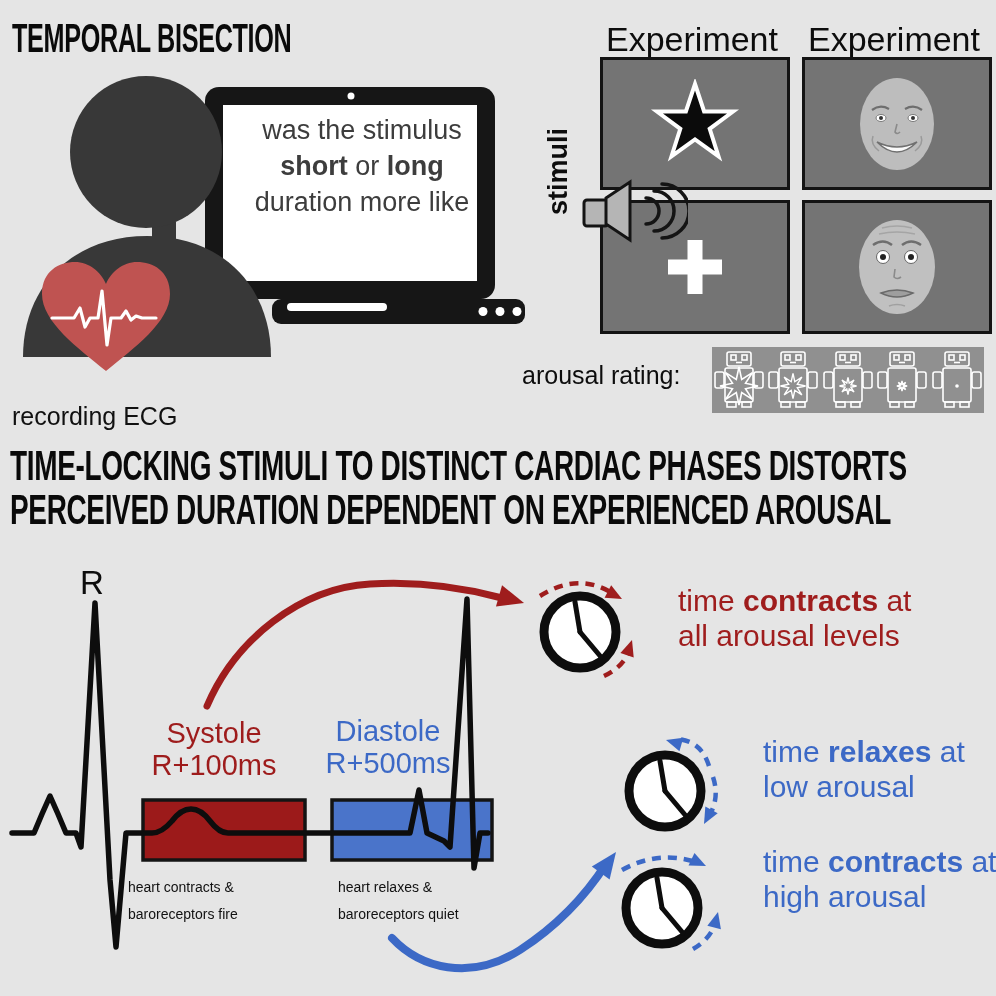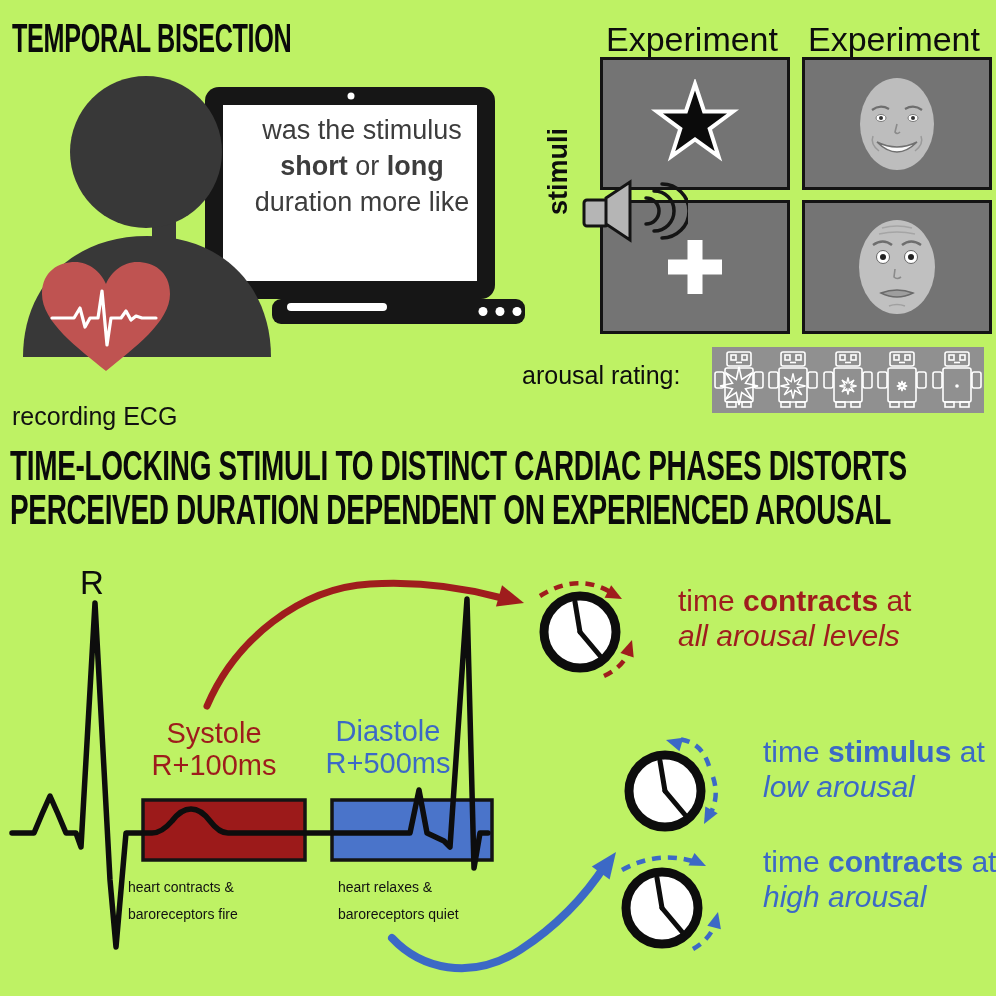--- a/index.html
+++ b/index.html
@@ -1,36 +1,36 @@
 <!DOCTYPE html>
 <html><head>
 <meta charset="utf-8">
 <style>
   html,body{margin:0;padding:0;background:#fff;}
-  #fig{position:relative;width:996px;height:996px;background:#bef264;overflow:hidden;
+  #fig{position:relative;width:996px;height:996px;background:#e5e5e5;overflow:hidden;
        font-family:"Liberation Sans","DejaVu Sans",sans-serif;color:#111;}
   .abs{position:absolute;}
   .cond{font-weight:700;white-space:nowrap;transform-origin:left top;letter-spacing:-0.5px;color:#0a0a0a;}
   .title{left:12px;top:16px;font-size:40px;transform:scaleX(0.63);}
   .headline{left:10px;top:443px;font-size:43px;line-height:44px;transform:scaleX(0.65);}
   .screen-text{left:236px;top:112px;width:252px;text-align:center;font-size:27px;line-height:36px;color:#3d3d3d;}
   .caption{font-size:25px;color:#111;margin-top:40px;}
   .exp-header{top:20px;width:184px;text-align:center;font-size:34px;color:#0d0d0d;}
   .stim-label{left:478px;top:156px;width:160px;text-align:center;font-weight:700;font-size:27px;
               transform:rotate(-90deg);color:#0d0d0d;}
   .panel{background:#747474;border:3px solid #141414;display:flex;align-items:center;justify-content:center;}
   .arousal-label{left:522px;top:361px;font-size:25px;color:#0d0d0d;}
   .rlabel{left:80px;top:564px;font-size:33px;color:#0d0d0d;}
   .phase{width:180px;text-align:center;font-weight:400;font-size:29px;line-height:32px;}
   .phase.sys{left:124px;top:717px;color:#9e1c1c;}
   .phase.dia{left:298px;top:715px;color:#3c69c6;}
   .boxcap{font-size:14px;line-height:27px;color:#111;}
   .effect{font-size:30px;line-height:35px;white-space:nowrap;margin-left:28px;}
   .effect .kw{font-weight:700;}
-  .effect .qual{font-style:italic;}
+  .effect .qual{}
   .e1{left:650px;top:583px;color:#9f1d1d;}
   .e2{left:735px;top:734px;color:#3c69c6;}
   .e3{left:735px;top:844px;color:#3c69c6;}
 </style>
 </head>
 <body>
 
 <div id="fig">
 
   <div class="abs cond title">TEMPORAL BISECTION</div>
@@ -229,21 +229,21 @@
   <div class="abs boxcap" style="left:338px;top:874px">
     <div>heart relaxes &amp;</div>
     <div>baroreceptors quiet</div>
   </div>
 
   <div class="abs effect e1">
     <div><span>time </span><span class="kw">contracts</span><span> at</span></div>
     <div class="qual">all arousal levels</div>
   </div>
   <div class="abs effect e2">
-    <div><span>time </span><span class="kw">stimulus</span><span> at</span></div>
+    <div><span>time </span><span class="kw">relaxes</span><span> at</span></div>
     <div class="qual">low arousal</div>
   </div>
   <div class="abs effect e3">
     <div><span>time </span><span class="kw">contracts</span><span> at</span></div>
     <div class="qual">high arousal</div>
   </div>
 
 </div>
 
 </body></html>

